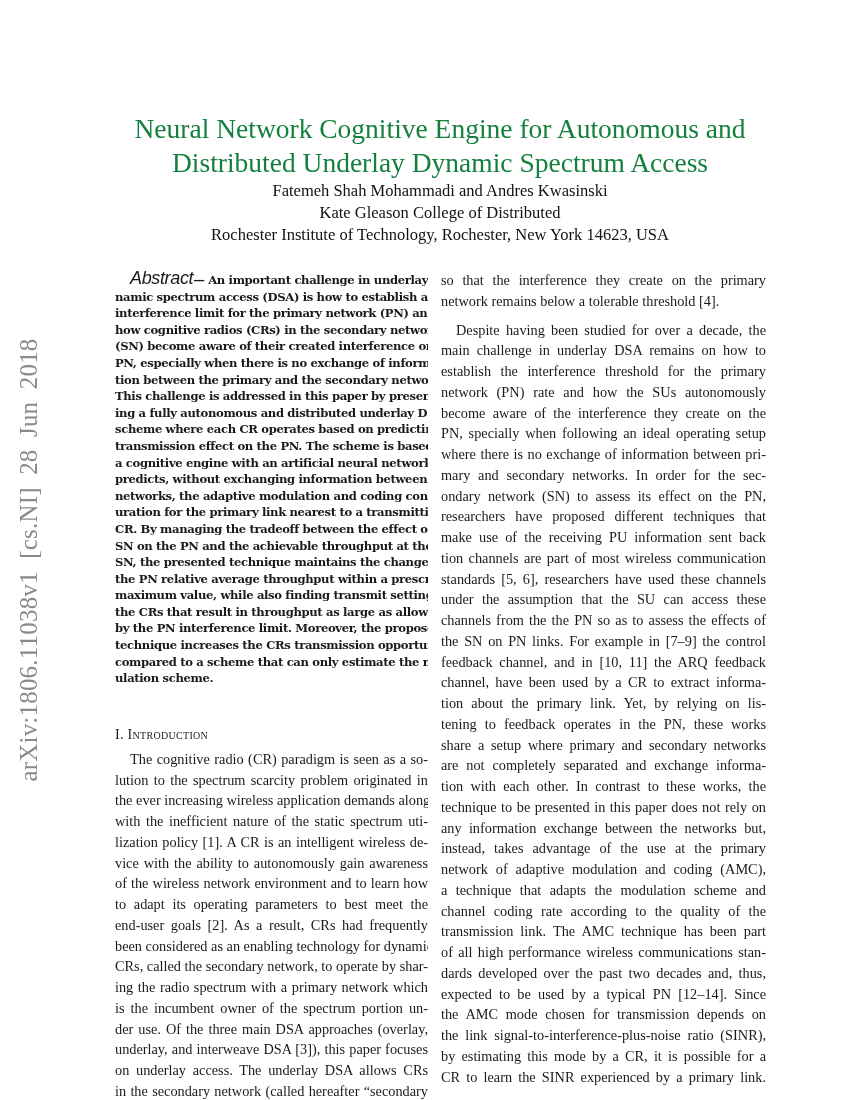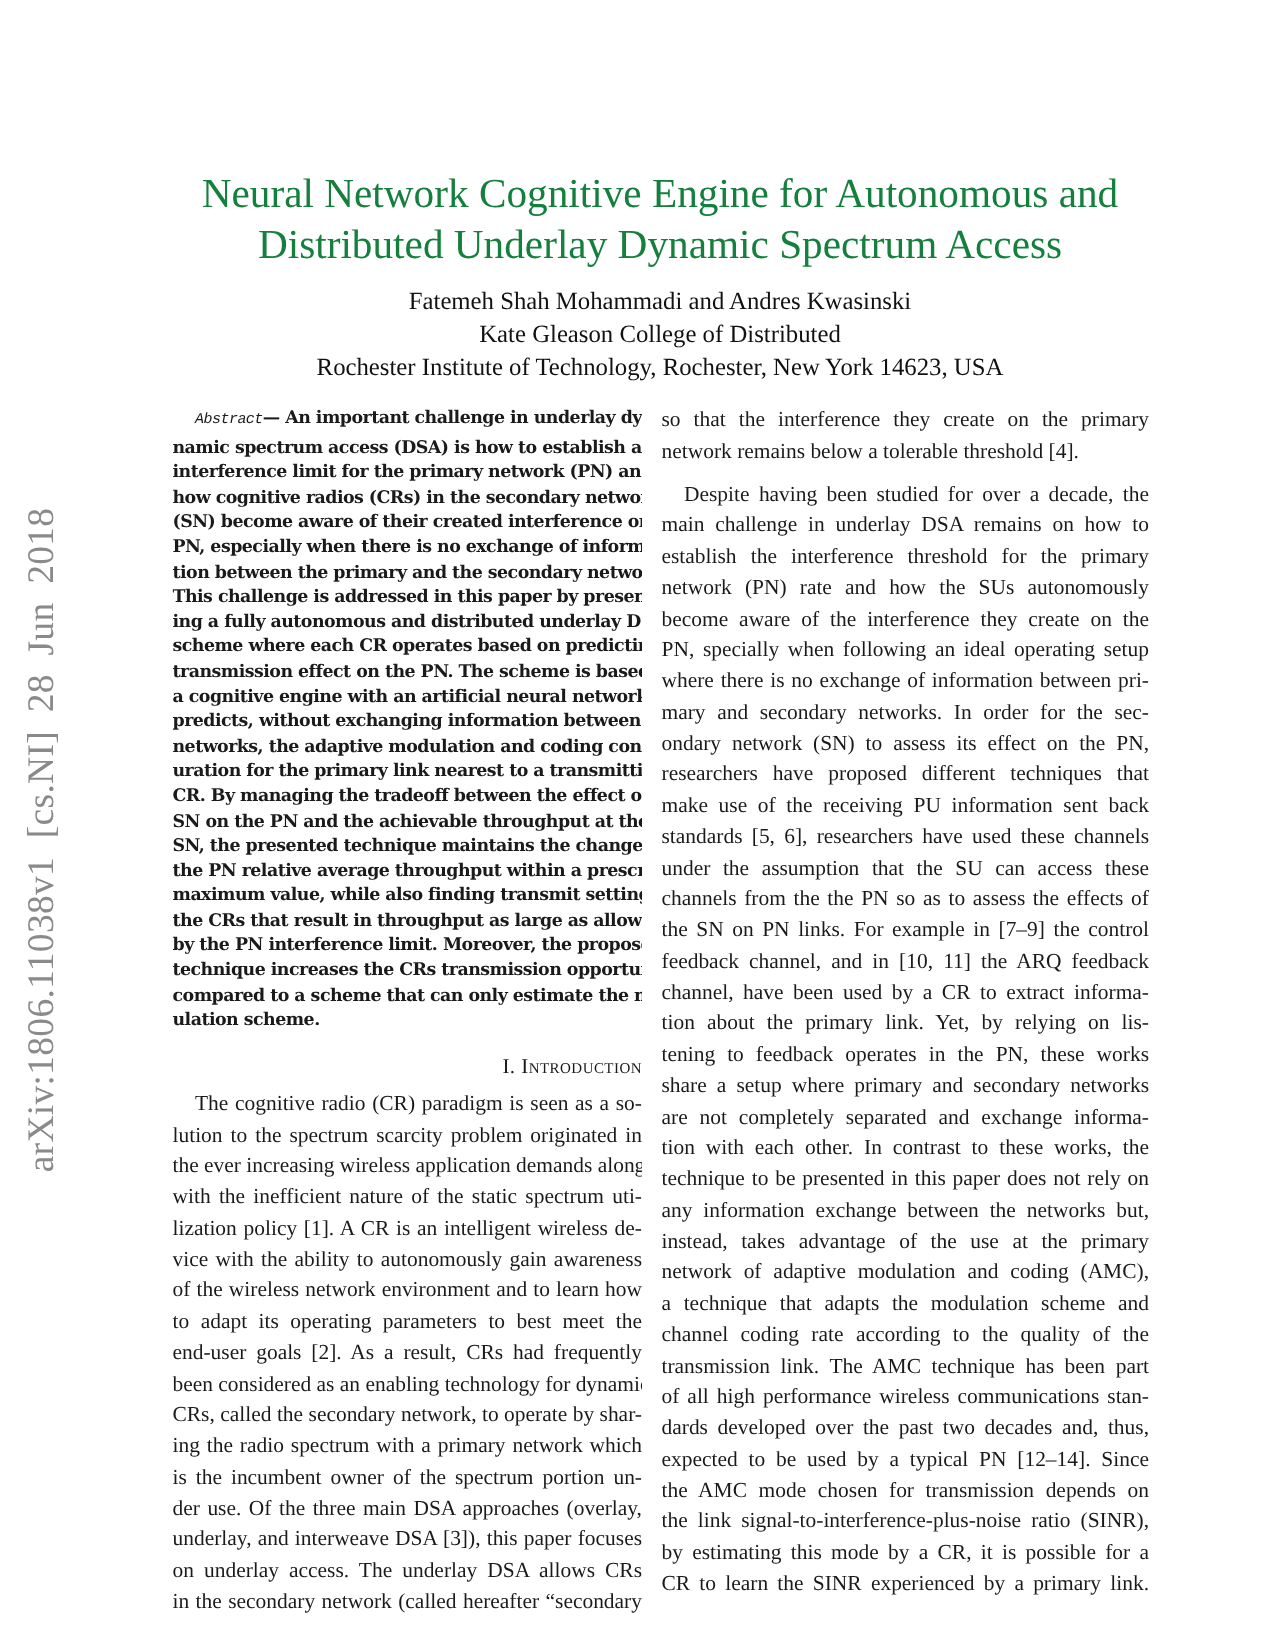--- a/index.html
+++ b/index.html
@@ -41,21 +41,20 @@
       width: 680px;
       text-align: center;
     }
     .title-line {
       font-size: 27.5px;
       line-height: 34px;
       color: #15803d;
       white-space: nowrap;
     }
     .authors {
-      margin-top: 10px;
       font-size: 16.5px;
       line-height: 22px;
       color: #111;
     }
     .col {
       position: absolute;
       top: 270px;
     }
     .col-left { left: 115px; width: 313px; }
     .col-right { left: 441px; width: 325px; }
@@ -72,28 +71,28 @@
     .abstract .line {
       font-size: 11.6px;
       line-height: 16.6px;
       font-weight: bold;
       font-family: "DejaVu Serif", "Liberation Serif", serif;
       letter-spacing: -0.35px;
     }
     .abstract .abs-label {
       font-style: italic;
       font-weight: normal;
-      font-family: Liberation Mono, monospace;
-      font-size: 10px;
+      font-family: Liberation Sans, sans-serif;
+      font-size: 18px;
     }
     .indent { padding-left: 15px; }
     .section-heading {
-      text-align: right;
+      text-align: left;
       font-size: 14px;
-      margin: 16px 0 6px 0;
+      margin: 40px 0 6px 0;
       letter-spacing: 0.3px;
     }
     .section-heading .sc {
       font-variant: small-caps;
     }
     .body-text .line {
       font-size: 14.3px;
       line-height: 20.75px;
     }
     .para-gap { height: 8px; }
@@ -182,20 +181,21 @@
         <span class="line">main challenge in underlay DSA remains on how to</span>
         <span class="line">establish the interference threshold for the primary</span>
         <span class="line">network (PN) rate and how the SUs autonomously</span>
         <span class="line">become aware of the interference they create on the</span>
         <span class="line">PN, specially when following an ideal operating setup</span>
         <span class="line">where there is no exchange of information between pri-</span>
         <span class="line">mary and secondary networks. In order for the sec-</span>
         <span class="line">ondary network (SN) to assess its effect on the PN,</span>
         <span class="line">researchers have proposed different techniques that</span>
         <span class="line">make use of the receiving PU information sent back</span>
+        <span class="line">tion channels are part of most wireless communication</span>
         <span class="line">standards [5, 6], researchers have used these channels</span>
         <span class="line">under the assumption that the SU can access these</span>
         <span class="line">channels from the the PN so as to assess the effects of</span>
         <span class="line">the SN on PN links. For example in [7–9] the control</span>
         <span class="line">feedback channel, and in [10, 11] the ARQ feedback</span>
         <span class="line">channel, have been used by a CR to extract informa-</span>
         <span class="line">tion about the primary link.  Yet, by relying on lis-</span>
         <span class="line">tening to feedback operates in the PN, these works</span>
         <span class="line">share a setup where primary and secondary networks</span>
         <span class="line">are not completely separated and exchange informa-</span>

